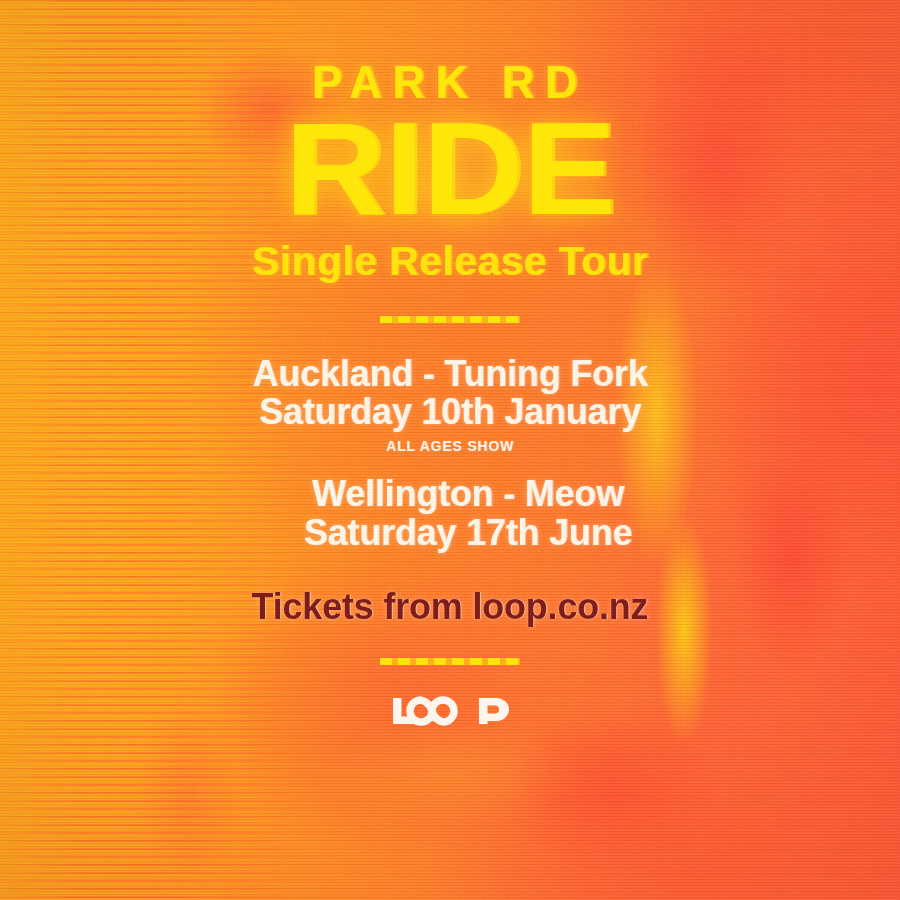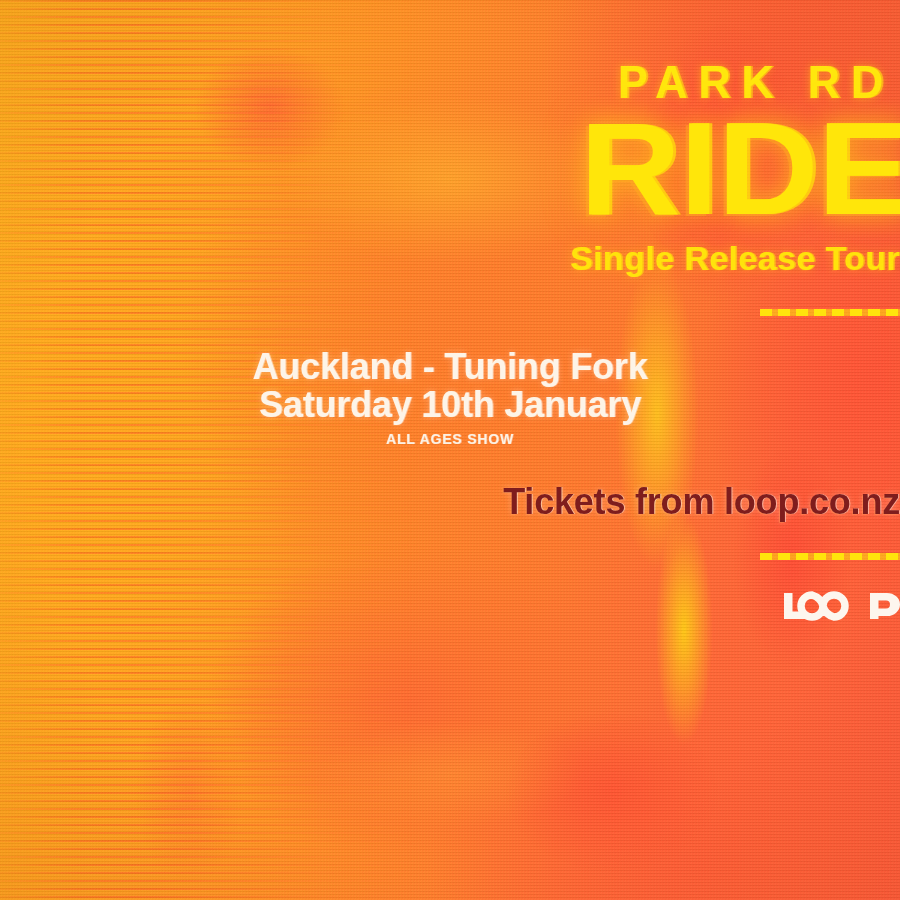--- a/index.html
+++ b/index.html
@@ -119,21 +119,21 @@
       rgba(0,0,0,0) 55%, rgba(170,40,10,.16) 100%);
   }
 
   
   .content {
     position: absolute;
     inset: 0;
     z-index: 5;
     display: flex;
     flex-direction: column;
-    align-items: flex-end;
+    align-items: center;
     text-align: center;
   }
 
   .eyebrow {
     margin-top: 58px;
     font-size: 47px;
     font-weight: 700;
     letter-spacing: 11px;
     line-height: 1;
     color: #FFE70D;
@@ -154,21 +154,21 @@
     transform: scaleX(1.06);
     text-shadow:
       3px 0 0 rgba(255,230,10,.70),
       -3px 2px 0 rgba(255,170,30,.45),
       0 0 24px rgba(255,225,20,.55),
       0 0 46px rgba(255,200,20,.30);
   }
 
   .subhead {
     margin-top: 14px;
-    font-size: 34px;
+    font-size: 41px;
     font-weight: 700;
     letter-spacing: .4px;
     line-height: 1;
     color: #FFE30C;
     text-shadow:
       1.5px 0 0 rgba(255,227,12,.60),
       -1.5px 1px 0 rgba(255,140,40,.40),
       0 0 11px rgba(255,225,20,.40);
   }
 
@@ -262,20 +262,24 @@
 
     <div class="shows">
 
 
       <div class="show">
         <div class="show-venue">Auckland - Tuning Fork</div>
         <div class="show-date">Saturday 10th January</div>
         <div class="show-note caps">ALL AGES SHOW</div>
       </div>
 
+      <div class="show">
+        <div class="show-venue">Wellington - Meow</div>
+        <div class="show-date">Saturday 17th June</div>
+      </div>
 
     </div>
 
     <div class="tickets">Tickets from loop.co.nz</div>
 
     <div class="divider bottom"></div>
 
     <div class="logo">
       <svg width="118" height="32" viewBox="0 0 236 64" aria-hidden="true">
 

